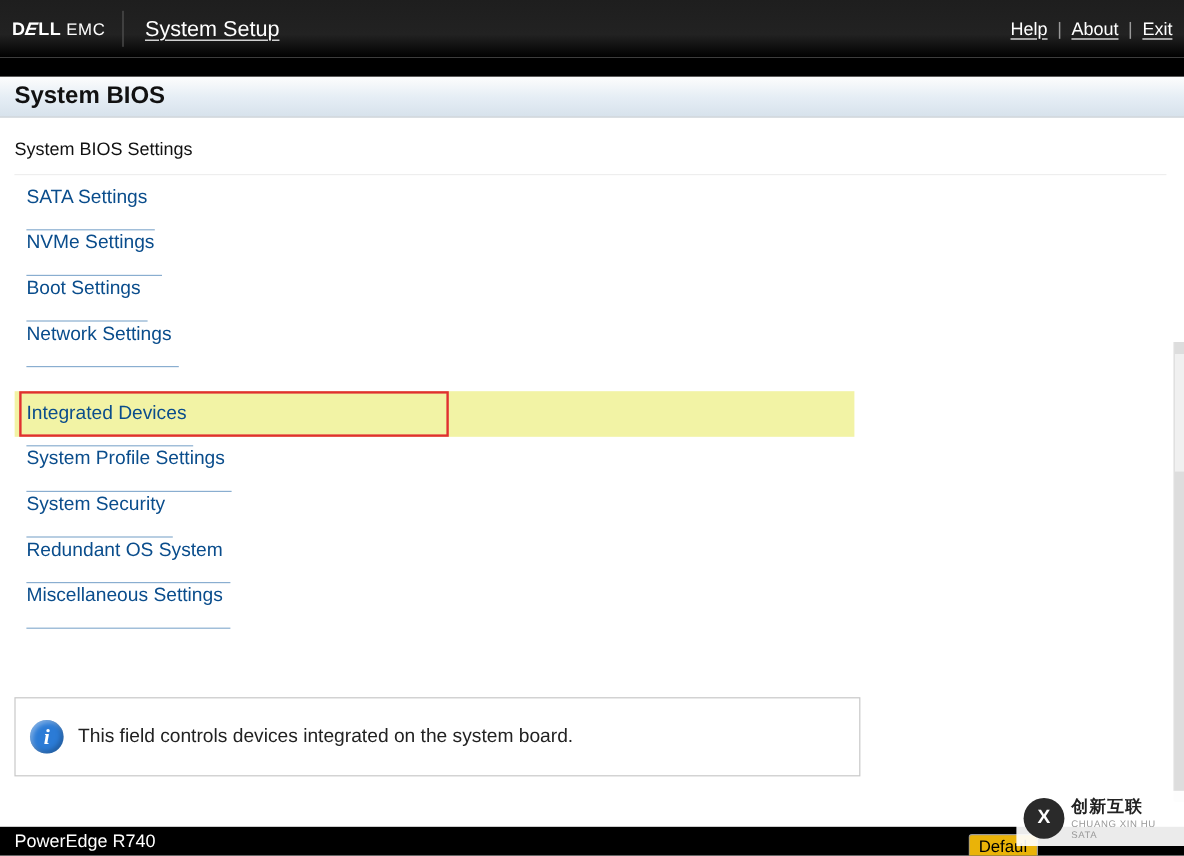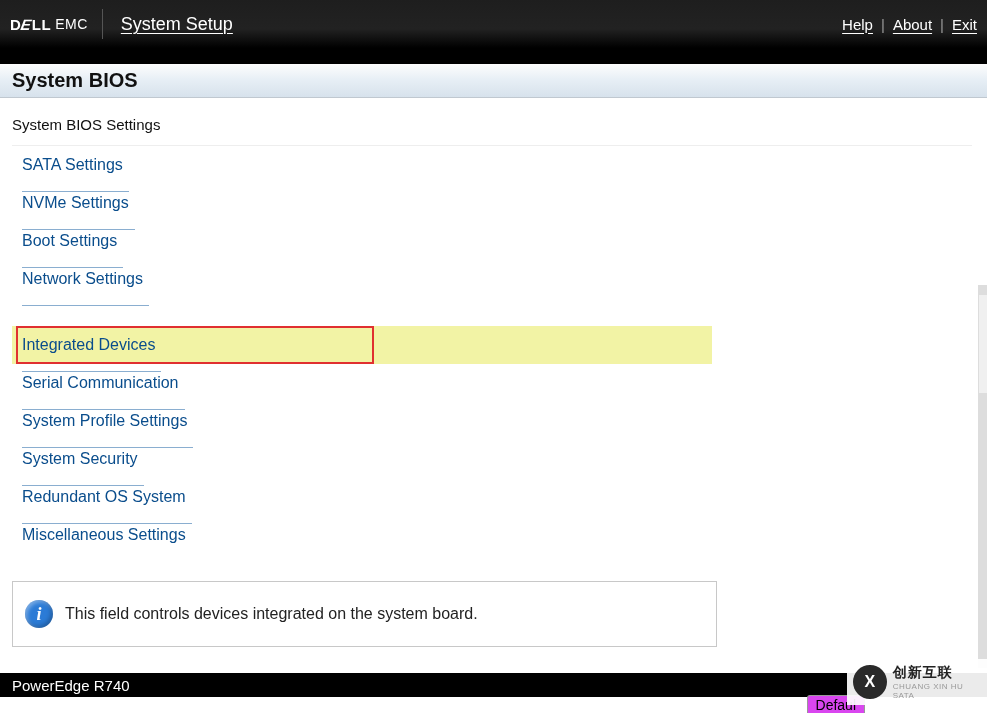--- a/index.html
+++ b/index.html
@@ -56,25 +56,25 @@
   }
   .info-icon {
     width: 28px; height: 28px; border-radius: 50%; background: #2b7bd6;
     color: #fff; font-family: Georgia, serif; font-style: italic; font-weight: bold;
     display:flex; align-items:center; justify-content:center; font-size:18px;
     box-shadow: inset -2px -2px 4px rgba(0,0,0,.25), inset 2px 2px 4px rgba(255,255,255,.4);
   }
   .help-text { font-size: 16px; color: #222; }
 
   .footer {
-    position: absolute; left:0; bottom: 16px; width: 100%; height: 24px;
+    position: absolute; left:0; bottom: 0; width: 100%; height: 24px;
     background: #000; color: #fff; display: flex; align-items: center; padding-left: 12px; font-size: 15px;
   }
   .footer-default {
-    position:absolute; right: 122px; bottom: 0; height: 18px; background:#d946ef; color:#000;
+    position:absolute; right: 122px; bottom: 0; height: 18px; background:#eab308; color:#000;
     border:1px solid #999; border-bottom:none; padding: 1px 8px 0 8px; font-size: 14px; border-radius: 3px 3px 0 0;
   }
 
   .watermark {
     position: absolute; right: 0; bottom: 8px; width: 140px; height: 46px;
     background: rgba(255,255,255,0.92); display:flex; align-items:center; gap:6px; padding-left:6px;
     font-size: 10px; color:#666;
   }
   .wm-logo {
     width:34px; height:34px; border-radius:50%; background:#2a2a2a; color:#fff;
@@ -115,21 +115,20 @@
 
 <div class="content-area">
   <div class="section-title">System BIOS Settings</div>
 
   <div class="settings-list" id="settings-list">
       <div class="settings-item"><span class="lbl">SATA Settings</span></div>
       <div class="settings-item"><span class="lbl">NVMe Settings</span></div>
       <div class="settings-item"><span class="lbl">Boot Settings</span></div>
       <div class="settings-item"><span class="lbl">Network Settings</span></div>
       <div class="settings-item highlight-row"><span class="lbl">Integrated Devices</span><div class="highlight-box"></div></div>
-      <div class="settings-item"><span class="lbl">Serial Communication</span></div>
       <div class="settings-item"><span class="lbl">System Profile Settings</span></div>
       <div class="settings-item"><span class="lbl">System Security</span></div>
       <div class="settings-item"><span class="lbl">Redundant OS System</span></div>
       <div class="settings-item"><span class="lbl">Miscellaneous Settings</span></div>
     </div>
 
   <div class="scroll-gutter">
     <div class="scroll-thumb-top"></div>
     <div class="scroll-thumb-bot"></div>
   </div>

